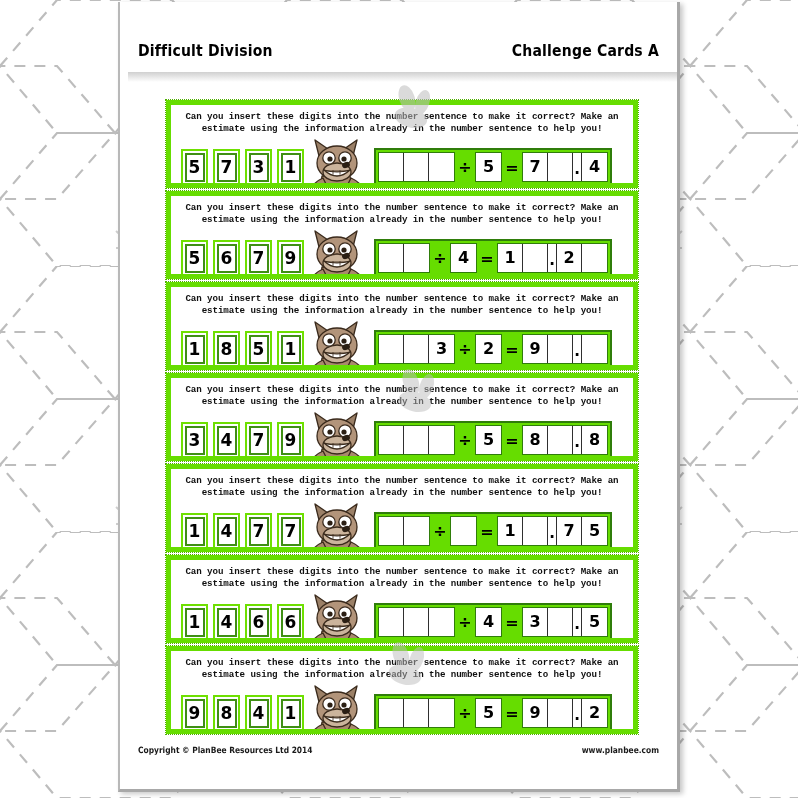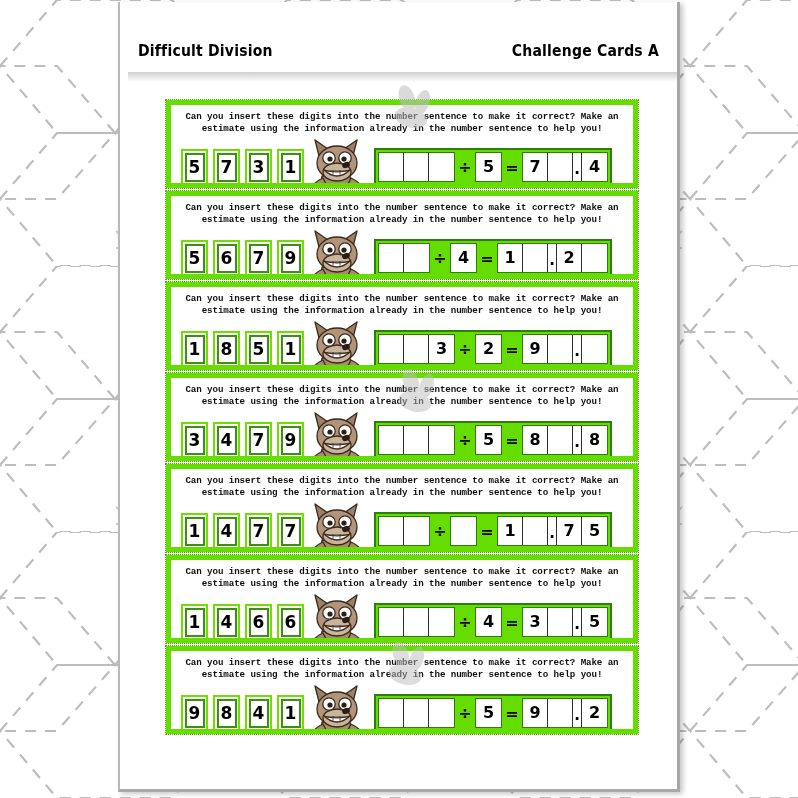--- a/index.html
+++ b/index.html
@@ -764,20 +764,24 @@
                 <div class="cell">9</div>
                 <div class="cell"></div>
                 <div class="cell dot">.</div>
                 <div class="cell">2</div>
               </div>
             </div>
           </div>
         </div>
       </div>
 
+    <div id="footer">
+      <div class="foot-text">Copyright © PlanBee Resources Ltd 2014</div>
+      <div class="foot-text">www.planbee.com</div>
+    </div>
   </div>
 
   <svg class="bee-fg" style="left:372px; top:84px; width:70px; height:54px; opacity:0.55;" viewBox="0 0 72 54" xmlns="http://www.w3.org/2000/svg">
     <g fill="#bdbdbd">
       <ellipse cx="40" cy="34" rx="17" ry="10" transform="rotate(14 40 34)"></ellipse>
       <ellipse cx="36" cy="14" rx="8" ry="14" transform="rotate(-18 36 14)"></ellipse>
       <ellipse cx="52" cy="18" rx="7" ry="13" transform="rotate(18 52 18)"></ellipse>
     </g>
   </svg>
 

